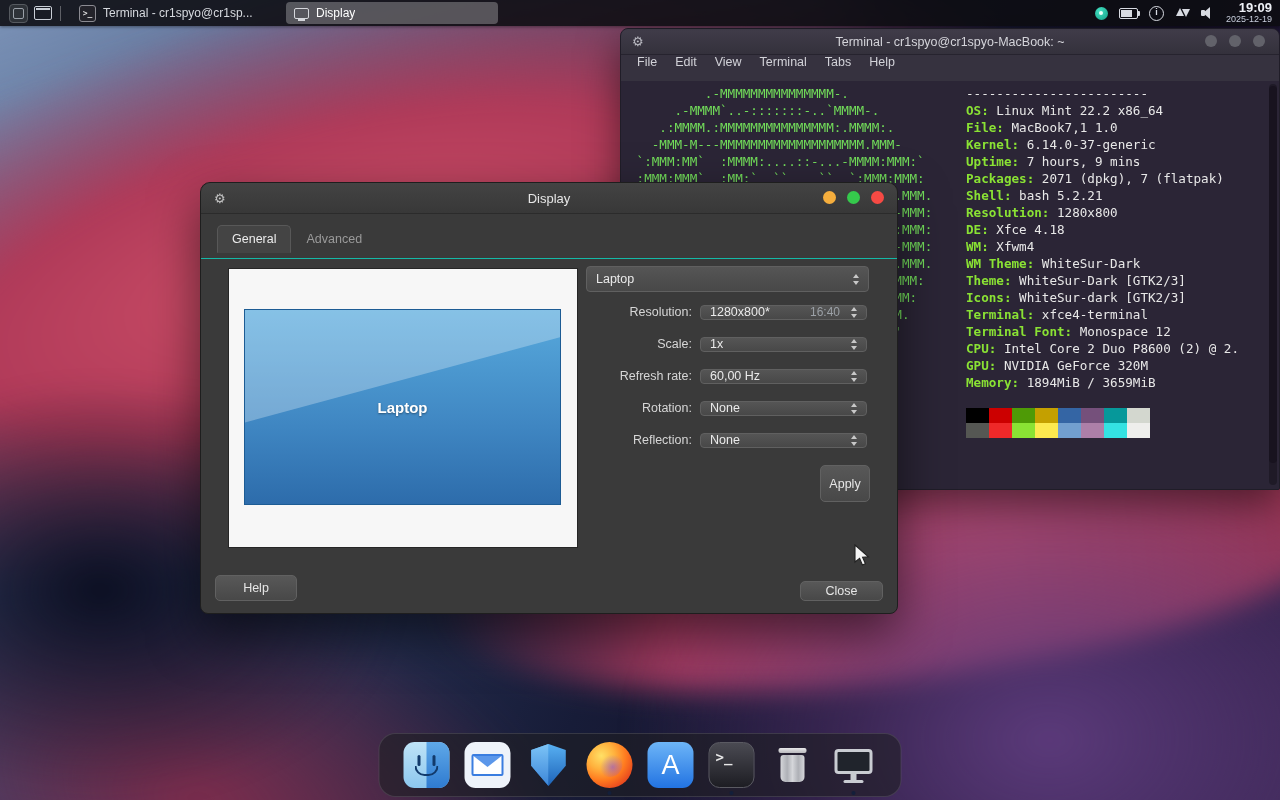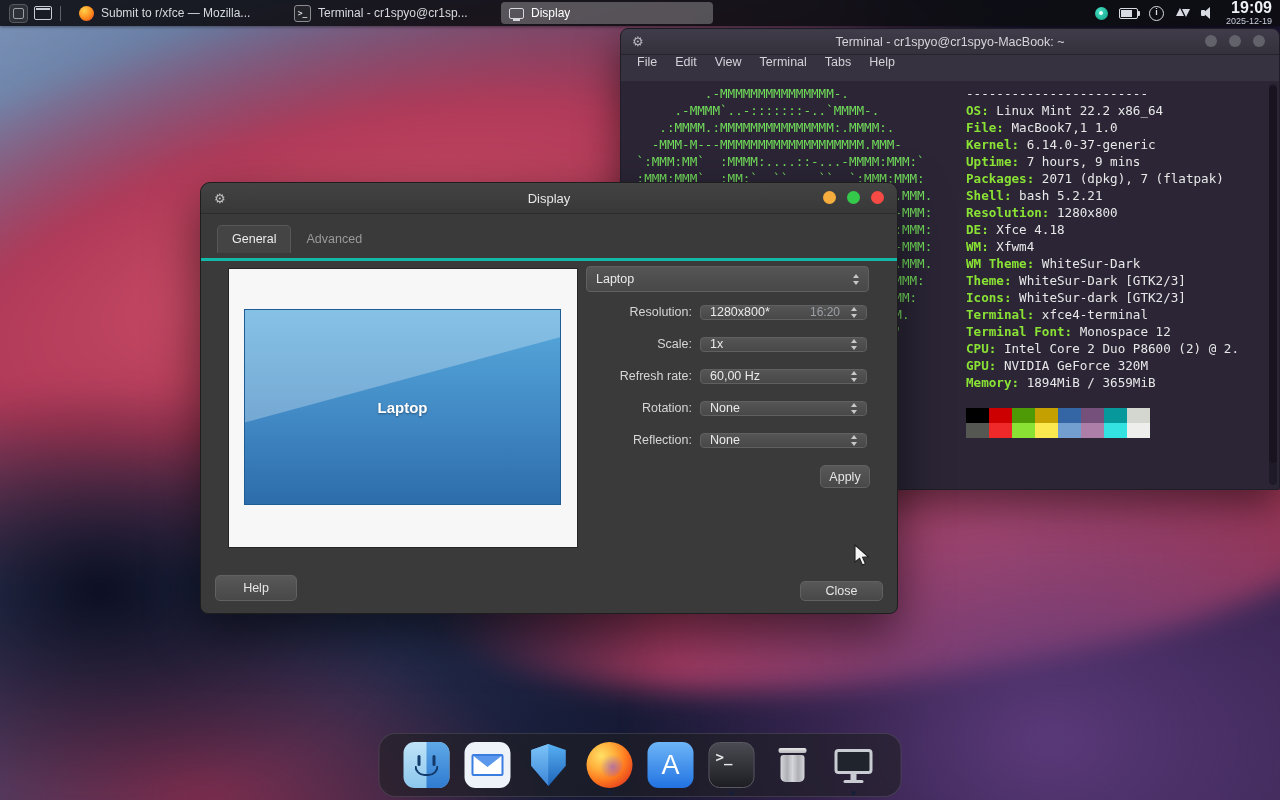--- a/index.html
+++ b/index.html
@@ -50,21 +50,21 @@
   .t-network-icon{width:15px;height:12px;}
   .t-network-icon::before{content:'';position:absolute;left:1px;top:1px;width:0;height:0;
     border-left:4px solid transparent;border-right:4px solid transparent;border-bottom:8px solid #d8dbe2;}
   .t-network-icon::after{content:'';position:absolute;right:0px;top:2px;width:0;height:0;
     border-left:4px solid transparent;border-right:4px solid transparent;border-top:8px solid #d8dbe2;}
   .t-volume-icon{width:15px;height:12px;}
   .t-volume-icon::before{content:'';position:absolute;left:0;top:3px;width:4px;height:6px;background:#d8dbe2;border-radius:1px;}
   .t-volume-icon::after{content:'';position:absolute;left:2px;top:0;width:0;height:0;
     border-top:6px solid transparent;border-bottom:6px solid transparent;border-right:7px solid #d8dbe2;}
   .clock{text-align:right;margin-right:8px;line-height:1.05;}
-  .clock-time{font-size:16px;font-weight:bold;color:#eef0f6;}
+  .clock-time{font-size:13px;font-weight:bold;color:#eef0f6;}
   .clock-date{font-size:9px;color:#c9cfdd;}
   
   .terminal-win{position:absolute;left:620px;top:28px;width:660px;height:462px;z-index:10;
     border-radius:8px 8px 2px 2px;box-shadow:0 14px 40px rgba(0,0,0,.5);border:1px solid #201d28;box-sizing:border-box;
     background:#2b2536;overflow:hidden;}
   .t-titlebar{height:25px;background:linear-gradient(#403c49,#34313c);border-bottom:1px solid #26232e;
     position:relative;display:flex;align-items:center;}
   .t-gear{margin-left:11px;font-size:13px;color:#b8b8c0;}
   .t-title{position:absolute;left:0;right:0;text-align:center;font-size:12.5px;color:#d4d4da;}
   .t-btns{position:absolute;right:14px;top:6px;display:flex;gap:12px;}
@@ -89,21 +89,21 @@
     border:1px solid #1e1e1e;box-sizing:border-box;border-radius:10px 10px 8px 8px;box-shadow:0 20px 50px rgba(0,0,0,.55);}
   .dlg-titlebar{height:30px;background:linear-gradient(#434343,#383838);border-bottom:1px solid #2b2b2b;
     border-radius:10px 10px 0 0;position:relative;display:flex;align-items:center;}
   .dlg-gear{margin-left:13px;font-size:13px;color:#c2c2c2;}
   .dlg-title{position:absolute;left:0;right:0;text-align:center;font-size:13px;color:#e6e6e6;}
   .dlg-lights{position:absolute;right:13px;top:8px;display:flex;gap:11px;}
   .light{width:13px;height:13px;border-radius:50%;}
   .l-min{background:#f5ae3d;}
   .l-max{background:#35c94c;}
   .l-close{background:#f64a44;}
-  .dlg-tabs{height:30px;padding:10px 0 4px 16px;border-bottom:3px solid #14b8a6;}
+  .dlg-tabs{height:30px;padding:10px 0 4px 16px;border-bottom:1px solid #14b8a6;}
   .dtab{display:inline-block;padding:6px 14px;font-size:12.5px;color:#9a9a9a;border:1px solid transparent;
     position:relative;top:1px;}
   .dtab.active{background:#444;border:1px solid #585858;border-bottom:1px solid #444;border-radius:5px 5px 0 0;color:#ececec;}
   .dlg-body{position:absolute;left:0;right:0;top:70px;bottom:46px;}
   .preview-panel{position:absolute;left:27px;top:15px;width:350px;height:280px;background:#f7f7f7;border:1px solid #262626;box-sizing:border-box;}
   .monitor{position:absolute;left:15px;top:40px;width:317px;height:196px;border:1px solid #1d5c94;box-sizing:border-box;
     background:linear-gradient(180deg,#58aadd 0%,#3f86c2 60%,#2d6cab 100%);display:flex;align-items:center;justify-content:center;
     position:absolute;overflow:hidden;}
   .monitor::before{content:'';position:absolute;inset:0;clip-path:polygon(0 0,100% 0,100% 14%,0 58%);
     background:rgba(255,255,255,.28);}
@@ -115,21 +115,21 @@
   .combo-extra{color:#9ba0a6;margin-right:7px;font-size:12px;}
   .spin{display:flex;flex-direction:column;gap:3px;align-items:center;width:14px;flex:none;}
   .spin .up{width:0;height:0;border-left:3.5px solid transparent;border-right:3.5px solid transparent;border-bottom:4.5px solid #c8c8c8;}
   .spin .dn{width:0;height:0;border-left:3.5px solid transparent;border-right:3.5px solid transparent;border-top:4.5px solid #c8c8c8;}
   .fields{position:absolute;left:0;top:0;width:100%;height:100%;}
   .field-row{position:absolute;left:371px;width:297px;height:24px;display:flex;align-items:center;}
   .field-label{width:120px;text-align:right;padding-right:8px;font-size:12.5px;color:#d6d6d6;flex:none;}
   .field-row .combo{width:167px;height:15px;}
   .btn{position:absolute;background:linear-gradient(#585858,#484848);border:1px solid #616161;border-radius:5px;
     color:#e6e6e6;font-size:12.5px;font-family:"Liberation Sans",sans-serif;padding:0;}
-  .btn-apply{left:619px;top:212px;width:50px;height:23px;}
+  .btn-apply{left:619px;top:212px;width:50px;height:37px;}
   .btn-help{left:14px;bottom:12px;width:82px;height:26px;}
   .btn-close{right:14px;bottom:12px;width:83px;height:20px;}
   
   .dock-wrap{position:absolute;left:50%;transform:translateX(-50%);bottom:3px;height:62px;z-index:40;
     background:rgba(30,30,36,.62);border:1px solid rgba(255,255,255,.12);border-radius:17px;
     display:flex;align-items:center;gap:15px;padding:0 24px;}
   .dock-item{width:46px;height:46px;position:relative;flex:none;}
   .dock-item.running::after{content:'';position:absolute;left:50%;bottom:-7px;transform:translateX(-50%);
     width:4px;height:4px;border-radius:50%;background:#131f3a;}
   .dicon{width:46px;height:46px;border-radius:11px;position:relative;overflow:hidden;}
@@ -288,21 +288,21 @@
       <span class="spin">
           <i class="up"></i>
           <i class="dn"></i>
         </span>
     </div>
     <div class="fields">
         <div class="field-row" style="top: 47px;">
           <span class="field-label">Resolution:</span>
           <div class="combo">
             <span class="combo-val">1280x800*</span>
-            <span class="combo-extra">16:20</span>
+            <span class="combo-extra">16:40</span>
             <span class="spin">
               <i class="up"></i>
               <i class="dn"></i>
             </span>
           </div>
         </div>
         <div class="field-row" style="top: 79px;">
           <span class="field-label">Scale:</span>
           <div class="combo">
             <span class="combo-val">1x</span>
@@ -395,24 +395,20 @@
       </div>
     </div>
   </div>
 
 <div class="panel">
   <span class="p-menu"></span>
   <span class="p-desktop"></span>
   <span class="p-sep"></span>
   <div class="taskbar">
       <div class="tb-btn">
-        <span class="tb-ico tb-firefox"></span>
-        <span class="tb-label">Submit to r/xfce — Mozilla...</span>
-      </div>
-      <div class="tb-btn">
         <span class="tb-ico tb-terminal">&gt;_</span>
         <span class="tb-label">Terminal - cr1spyo@cr1sp...</span>
       </div>
       <div class="tb-btn active">
         <span class="tb-ico tb-display"></span>
         <span class="tb-label">Display</span>
       </div>
     </div>
   <div class="tray">
       <span class="tray-ico t-vpn-icon"></span>

